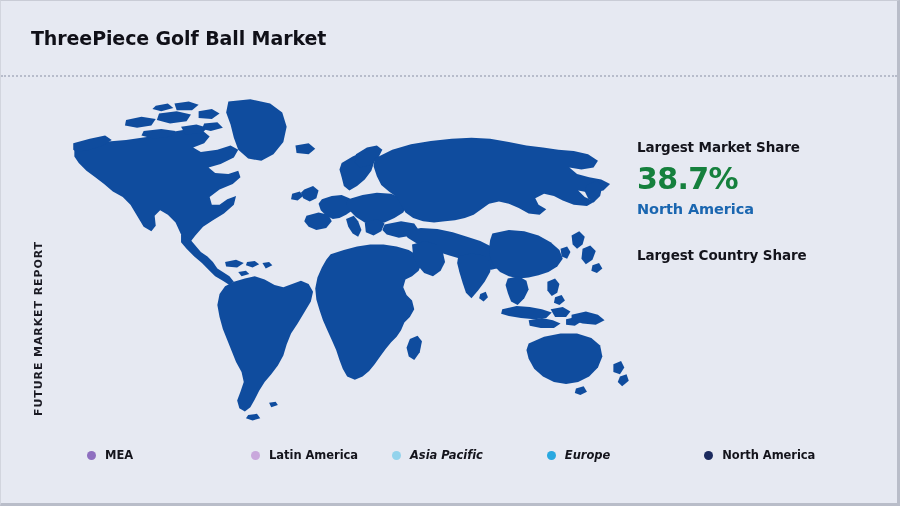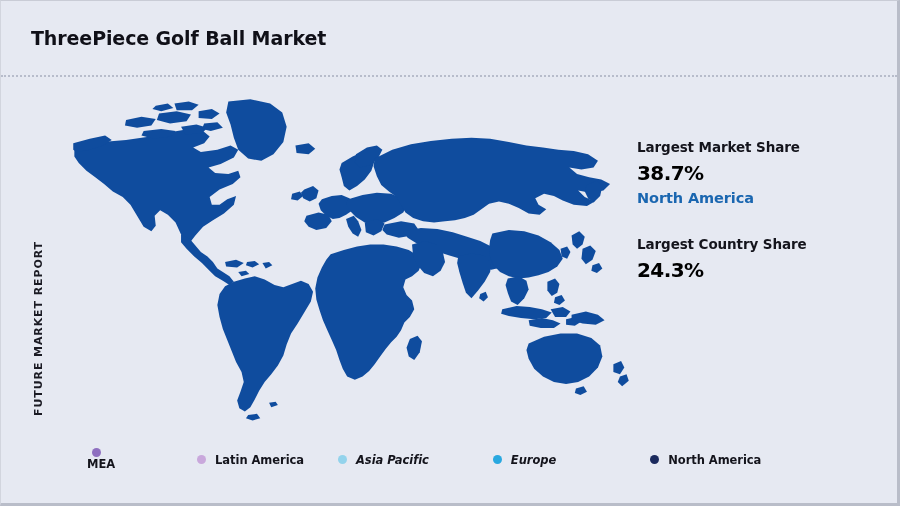--- a/index.html
+++ b/index.html
@@ -109,23 +109,23 @@
   .stat-block { margin-bottom: 30px; }
   .stat-block:last-child { margin-bottom: 16px; }
   .stat-label {
     font-size: 13.5px;
     font-weight: 700;
     color: #14141c;
     margin-bottom: 8px;
     letter-spacing: -0.1px;
   }
   .stat-value {
-    font-size: 20px;
-    font-weight: 700;
-    color: #000000;
+    font-size: 30px;
+    font-weight: 700;
+    color: #15803d;
     line-height: 1.05;
     margin-bottom: 6px;
     letter-spacing: -0.6px;
   }
   .stat-region {
     font-size: 14.5px;
     font-weight: 700;
     color: #1a66b0;
     letter-spacing: -0.1px;
   }
@@ -150,21 +150,21 @@
     border-radius: 50%;
     margin-right: 9px;
     flex: none;
   }
   .legend-label {
     font-size: 11.5px;
     font-weight: 700;
     color: #14141c;
     letter-spacing: -0.05px;
   }
-  .lg-0 { margin-right: 82px; flex-direction: column; }
+  .lg-0 { margin-right: 118px; }
   .lg-1 { margin-right: 34px; }
   .lg-2 { margin-right: 64px; font-style: italic; }
   .lg-3 { margin-right: 94px; font-style: italic; }
 </style>
 </head>
 <body>
 
 <div class="poster">
 
   <div class="header">
@@ -277,21 +277,20 @@
   <div class="stats">
 
     <div class="stat-block">
       <div class="stat-label">Largest Market Share</div>
       <div class="stat-value">38.7%</div>
       <div class="stat-region">North America</div>
     </div>
 
     <div class="stat-block">
       <div class="stat-label">Largest Country Share</div>
-      <div class="stat-value">24.3%</div>
     </div>
 
   </div>
 
   <div class="legend">
 
     <div class="legend-item lg-0">
       <span class="legend-dot" style="background: rgb(142, 111, 192);"></span>
       <span class="legend-label">MEA</span>
     </div>

